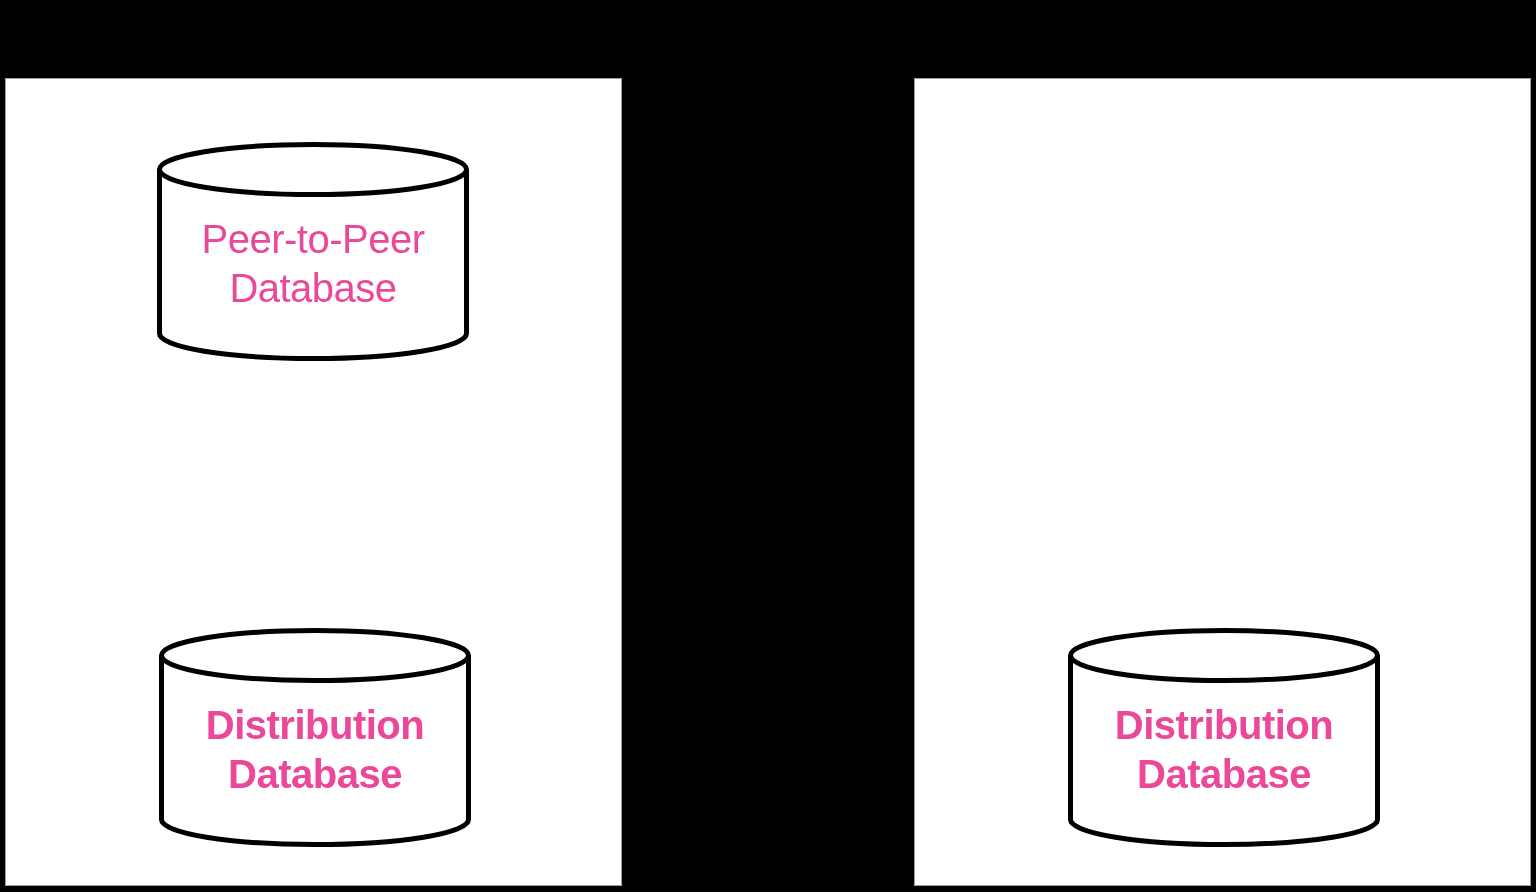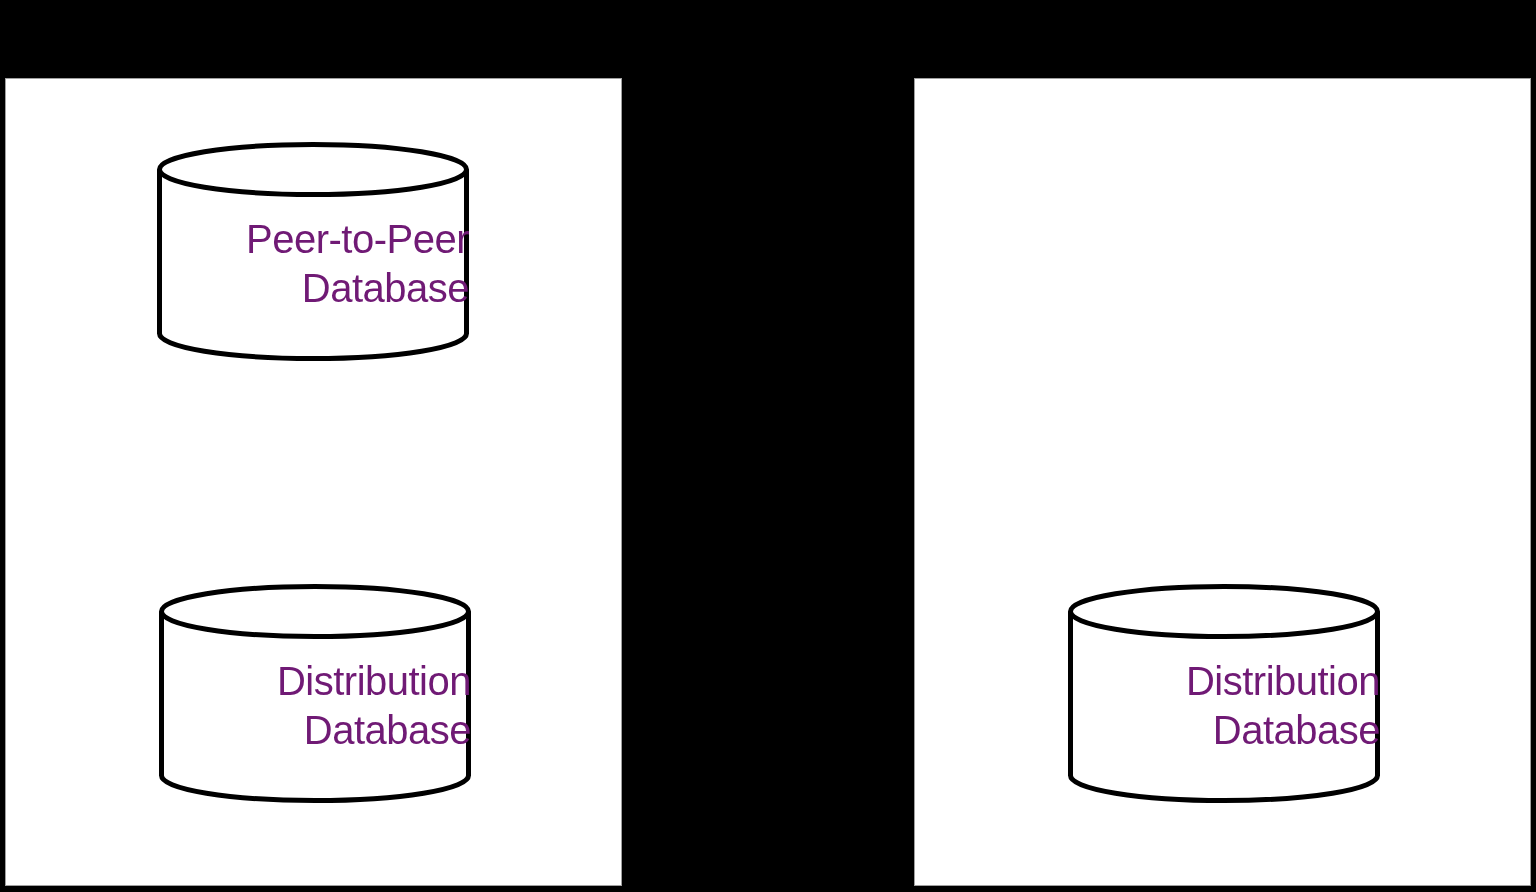--- a/index.html
+++ b/index.html
@@ -34,29 +34,29 @@
   .db-node .cyl {
     position: absolute;
     left: 0; top: 0;
     width: 100%; height: 100%;
     display: block;
   }
   .db-label {
     position: absolute;
     left: 0; right: 0;
     top: 74px;
-    text-align: right;
+    text-align: center;
     font-size: 40px;
     line-height: 49px;
-    color: #701a75;
+    color: #ec4899;
     letter-spacing: -0.5px;
     white-space: nowrap;
   }
   .pos-p2p  { left: 151px; top: 62px;  }
-  .pos-dist { left: 153px; top: 504px; }
+  .pos-dist { left: 153px; top: 548px; font-weight: bold; }
 </style>
 </head>
 <body>
 
 <div class="stage">
 
   <div class="panel panel-left">
 
     <div class="db-node pos-p2p">
       <svg class="cyl" viewBox="0 0 312 220" aria-hidden="true">

